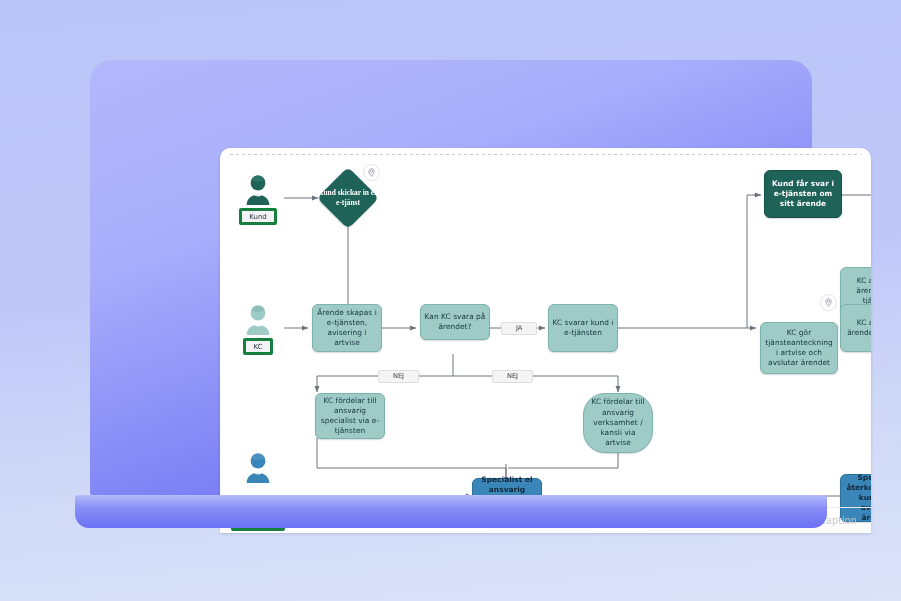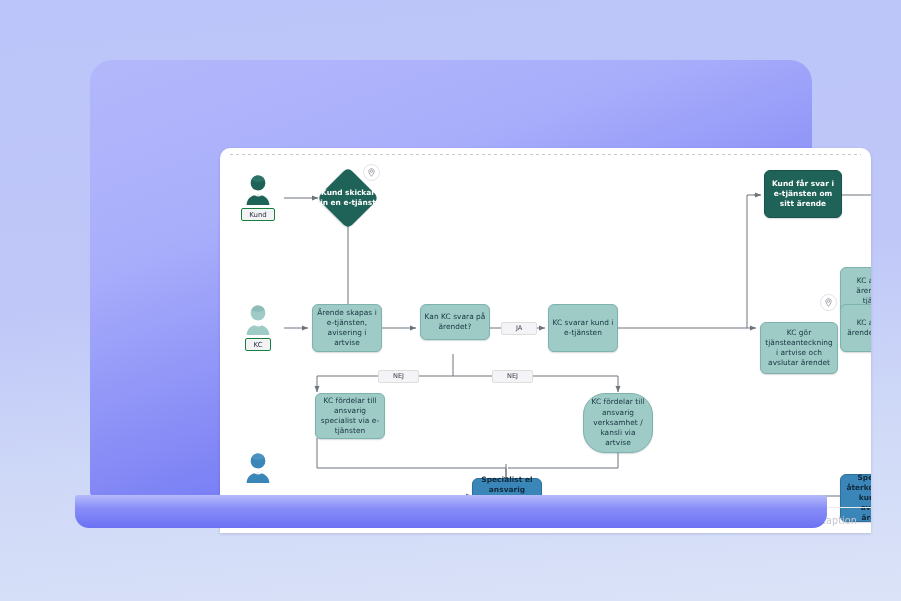--- a/index.html
+++ b/index.html
@@ -76,21 +76,21 @@
     box-shadow:0 0 0 2px rgba(255,255,255,.85);
     display:flex; align-items:center; justify-content:center; z-index:6;
   }
   .badge svg { width:9px; height:9px; display:block; }
 
   
   .actor { position:absolute; width:52px; display:flex; flex-direction:column; align-items:center; }
   .actor svg { width:30px; height:32px; display:block; }
   .actor .alabel {
     margin-top:2px; font-size:7px; color:#2d3540;
-    background:#f3f3f5; border:1px solid #15803d; border-radius:2px;
+    background:#f3f3f5; border:3px solid #15803d; border-radius:2px;
     padding:1.5px 7px; white-space:nowrap;
   }
 
   
   .edge-chip {
     position:absolute; font-size:6.6px; color:#333b45;
     background:#f4f4f6; border:1px solid #dededf; border-radius:2px;
     padding:1px 14px; line-height:9px; z-index:4;
   }
 
@@ -190,21 +190,21 @@
       <div class="actor" style="left:12px; top:304px;gap:28px;">
         <svg viewBox="0 0 30 32">
           <circle cx="15" cy="9" r="7.4" fill="#3b86b8"></circle>
           <path d="M15 1.6a7.4 7.4 0 0 1 6.6 4.1c-2.4 1.9-5.6 2.6-8.8 2.1-1.7-.3-3.2-1-4.4-2A7.4 7.4 0 0 1 15 1.6z" fill="#4b93c2"></path>
           <path d="M3.6 31c0-6 5.1-10.3 11.4-10.3S26.4 25 26.4 31z" fill="#3b86b8"></path>
           <path d="M10.9 20.9a6.1 6.1 0 0 0 8.2 0l-1.4-.6a9.4 9.4 0 0 1-5.4 0z" fill="#ffffff" opacity=".9"></path>
         </svg>
         <span class="alabel">Specialist</span>
       </div>
 
-      <div class="diamond" style="left:96px; top:22px; width:64px; height:56px;">
+      <div class="diamond" style="left:96px; top:22px; width:64px; height:56px;font-family:Liberation Serif, serif;">
         <div class="dshape"></div>
         <div class="dlabel">Kund skickar in en e-tjänst</div>
       </div>
       <div class="badge" style="left:143px; top:16px;">
         <svg viewBox="0 0 12 12">
           <path d="M6 .9c-2 0-3.6 1.6-3.6 3.5 0 2.5 3.6 6.7 3.6 6.7s3.6-4.2 3.6-6.7C9.6 2.5 8 .9 6 .9z" fill="none" stroke="#8b8b95" stroke-width="1"></path>
           <circle cx="6" cy="4.4" r="1.5" fill="none" stroke="#8b8b95" stroke-width="1"></circle>
         </svg>
       </div>
 

